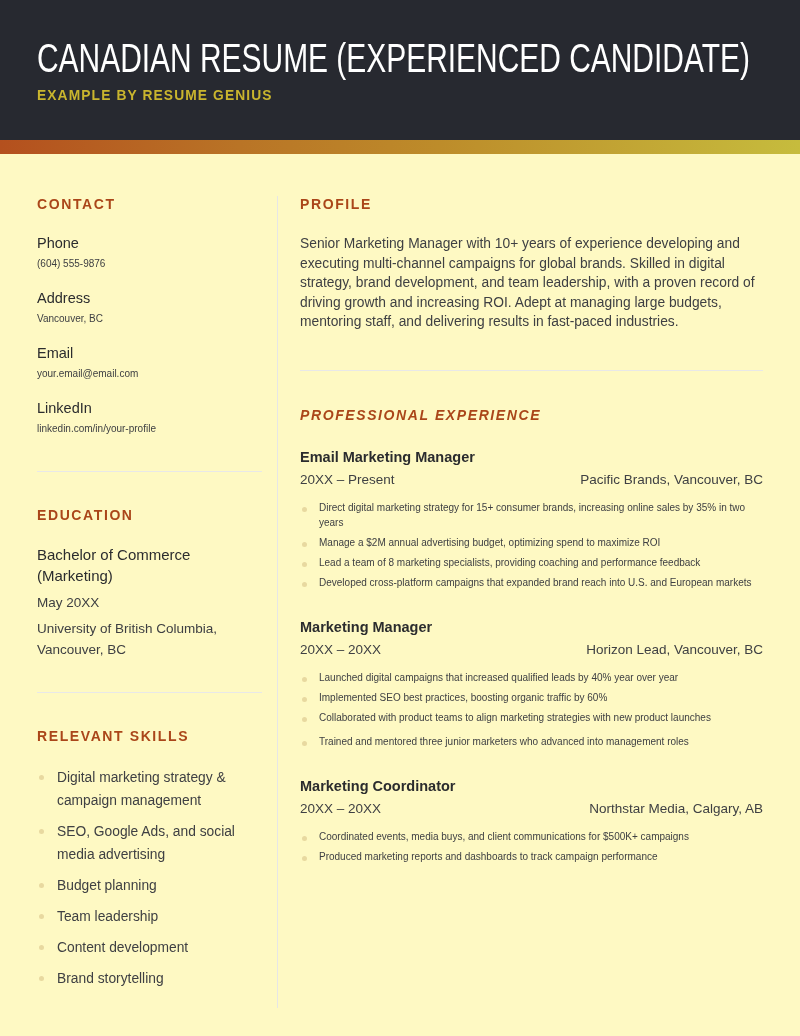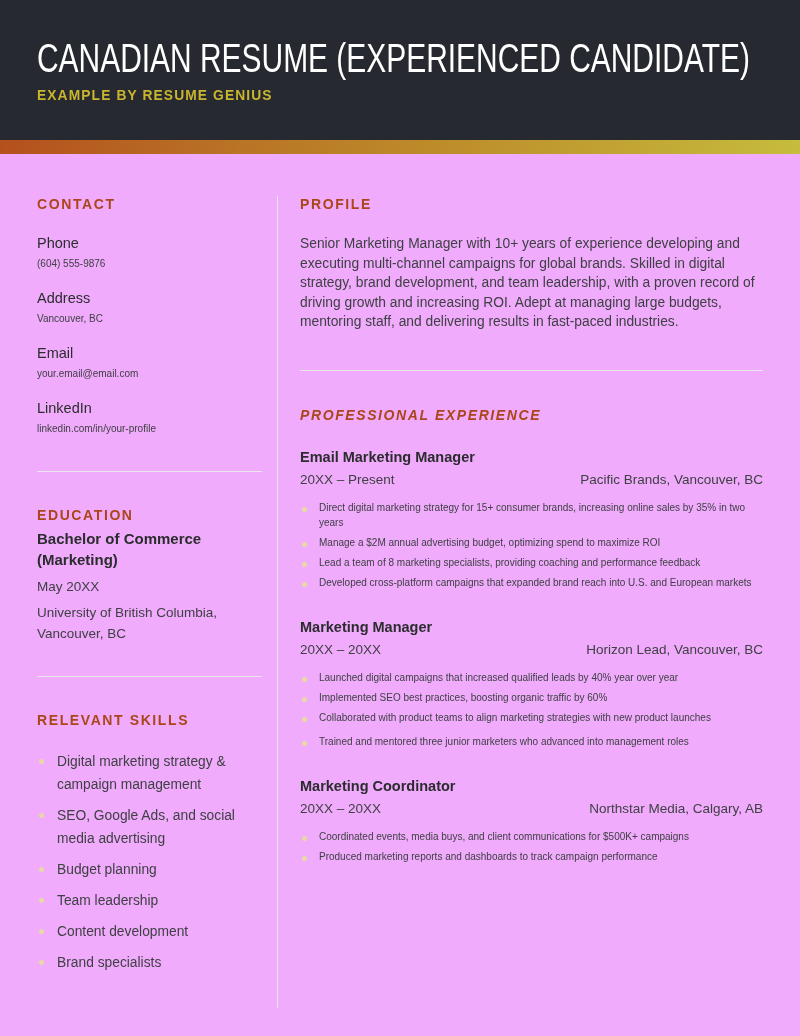--- a/index.html
+++ b/index.html
@@ -4,21 +4,21 @@
 <style>
   * { margin: 0; padding: 0; box-sizing: border-box; }
   html, body { background: #ffffff; }
   body {
     width: 800px;
     height: 1036px;
     font-family: "Liberation Sans", sans-serif;
     color: #3f4043;
     overflow: hidden;
   }
-  .page { width: 800px; height: 1036px; background: #f0abfc; }
+  .page { width: 800px; height: 1036px; background: #fef9c3; }
 
   
   .hero {
     height: 140px;
     background: #272930;
     padding: 38px 37px 0 37px;
     overflow: hidden;
   }
   .hero-title {
     color: #ffffff;
@@ -90,24 +90,24 @@
     color: #3f4043;
     line-height: 21px;
   }
   .h-divider {
     border: none;
     border-top: 1px solid #e8e8e8;
     margin: 32px 0 35px 0;
   }
   .edu-degree {
     font-size: 15px;
-    font-weight: 700;
+    font-weight: 400;
     color: #2b2c2e;
     line-height: 21px;
-    margin-top: 5px;
+    margin-top: 21px;
     margin-bottom: 6px;
   }
   .edu-date {
     font-size: 13.5px;
     line-height: 21px;
     margin-bottom: 5px;
   }
   .edu-school {
     font-size: 13.5px;
     line-height: 21px;
@@ -238,21 +238,21 @@
       <hr class="h-divider">
 
       <section class="skills-section">
         <h2 class="section-heading">RELEVANT SKILLS</h2>
         <ul class="skills-list">
           <li>Digital marketing strategy &amp; campaign management</li>
           <li>SEO, Google Ads, and social media advertising</li>
           <li>Budget planning</li>
           <li>Team leadership</li>
           <li>Content development</li>
-          <li>Brand specialists</li>
+          <li>Brand storytelling</li>
         </ul>
       </section>
 
     </aside>
 
     <div class="v-divider"></div>
 
     <main class="col-right">
 
       <section class="profile-section">

